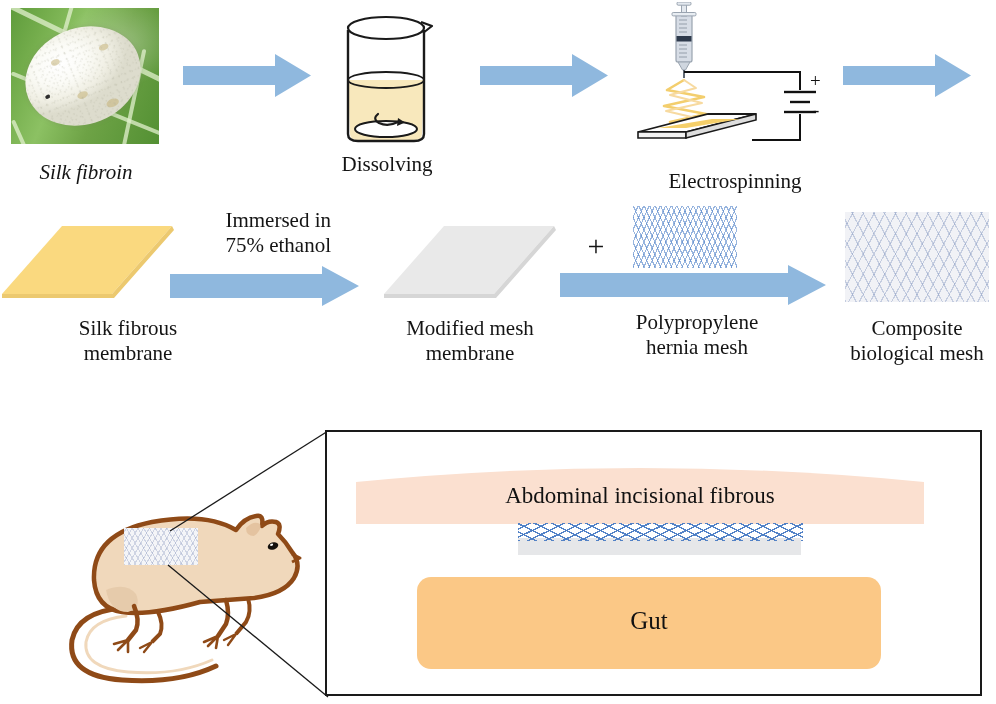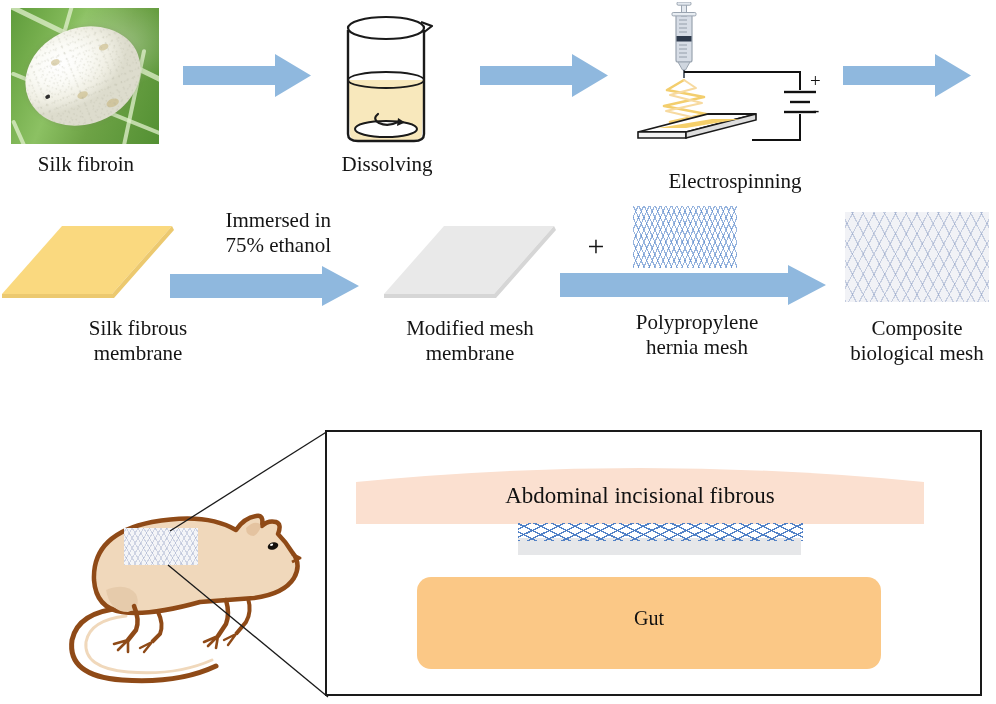--- a/index.html
+++ b/index.html
@@ -127,21 +127,21 @@
     left: 417px; top: 577px;
     width: 464px; height: 92px;
     background: #fbc886;
     border-radius: 14px;
   }
   .gut-text {
     position: absolute;
     left: 417px; top: 607px;
     width: 464px;
     text-align: center;
-    font-size: 20px;
+    font-size: 25px;
     color: #111;
   }
   .hernia-text {
     position: absolute;
     left: 360px; top: 483px;
     width: 560px;
     text-align: center;
     font-size: 23px;
     color: #111;
   }
@@ -173,21 +173,21 @@
     <div class="leaf-vein" style="left:120px; top:40px; width:4px; height:110px; transform:rotate(12deg);"></div>
     <div class="leaf-vein" style="left:10px; top:110px; width:4px; height:50px; transform:rotate(-24deg);"></div>
     <div class="cocoon-body">
       <div class="cocoon-spot" style="left:16px; top:52px; width:5px; height:4px; background:#2c2c2c;"></div>
       <div class="cocoon-spot" style="left:34px; top:22px; width:9px; height:6px;"></div>
       <div class="cocoon-spot" style="left:46px; top:62px; width:11px; height:7px;"></div>
       <div class="cocoon-spot" style="left:84px; top:26px; width:10px; height:6px;"></div>
       <div class="cocoon-spot" style="left:70px; top:80px; width:13px; height:8px;"></div>
     </div>
   </div>
-  <div class="label" style="left:5px; top:152px; width:162px;">Silk fibroin</div>
+  <div class="label" style="left:5px; top:160px; width:162px;font-style:italic;">Silk fibroin</div>
 
   <svg class="arrow" style="left:183px; top:54px;" width="128" height="43" viewBox="0 0 128 43">
     <polygon points="0,12 92,12 92,0 128,21.5 92,43 92,31 0,31" fill="#8fb8de"></polygon>
   </svg>
 
   <svg class="beaker-wrap" style="left:326px; top:6px;" width="120" height="140" viewBox="0 0 120 140">
 
     <path d="M22,74 L98,74 L96,128 Q96,134 88,134 L32,134 Q24,134 24,128 Z" fill="#f8e8bc"></path>
 
     <path d="M22,24 L22,128 Q22,135 32,135 L88,135 Q98,135 98,128 L98,24" fill="none" stroke="#1a1a1a" stroke-width="2.4" stroke-linejoin="round"></path>
@@ -255,21 +255,21 @@
   <div class="label" style="left:600px; top:169px; width:270px;">Electrospinning</div>
 
   <svg class="arrow" style="left:843px; top:54px;" width="128" height="43" viewBox="0 0 128 43">
     <polygon points="0,12 92,12 92,0 128,21.5 92,43 92,31 0,31" fill="#8fb8de"></polygon>
   </svg>
 
   <svg class="para-wrap" style="left:0px; top:222px;" width="178" height="82" viewBox="0 0 178 82">
     <polygon points="62,4 172,4 112,72 2,72" fill="#fad97f"></polygon>
     <polygon points="2,72 112,72 172,4 174,8 114,76 2,76" fill="#ecc96f"></polygon>
   </svg>
-  <div class="label" style="left:14px; top:316px; width:156px;padding-left:46px;">Silk fibrous
+  <div class="label" style="left:4px; top:316px; width:156px;padding-left:46px;">Silk fibrous
 membrane</div>
 
   <div class="label" style="left:175px; top:208px; width:156px;text-align:right;">Immersed in
 75% ethanol</div>
 
   <svg class="arrow" style="left:170px; top:266px;" width="189" height="40" viewBox="0 0 189 40">
     <polygon points="0,8 152,8 152,0 189,20 152,40 152,32 0,32" fill="#8fb8de"></polygon>
   </svg>
 
   <svg class="para-wrap" style="left:382px; top:222px;" width="178" height="82" viewBox="0 0 178 82">

